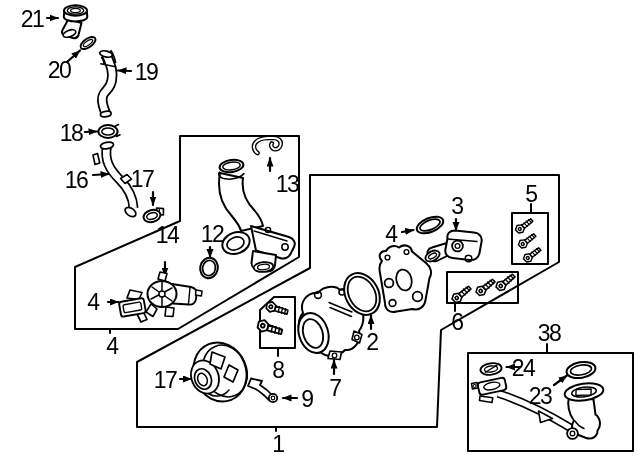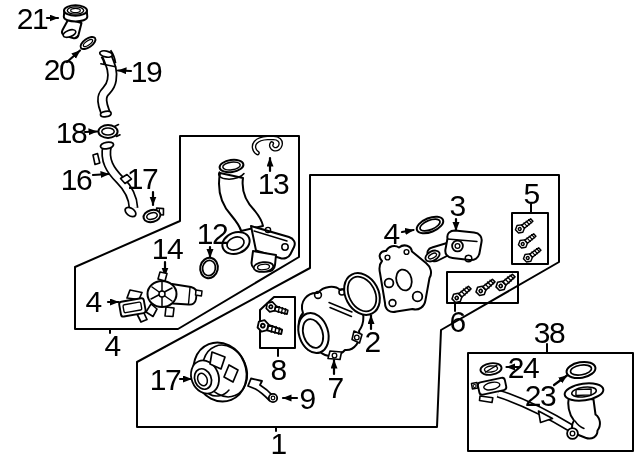--- a/index.html
+++ b/index.html
@@ -1,19 +1,19 @@
 <!DOCTYPE html>
 <html><head>
 <meta charset="utf-8">
 <style>
   html,body{margin:0;padding:0;background:#fff;}
   .stage{position:relative;width:640px;height:471px;background:#fff;overflow:hidden;
          font-family:"Liberation Sans",sans-serif;}
   .stage svg{position:absolute;left:0;top:0;}
-  .callout{position:absolute;transform:translate(-50%,-50%);font-size:30px;line-height:1;
+  .callout{position:absolute;transform:translate(-50%,-50%);font-size:23px;line-height:1;
            letter-spacing:-1.5px;color:#000;white-space:nowrap;
            font-family:"Liberation Sans",sans-serif;}
 </style>
 </head>
 <body>
 
 <div class="stage">
 <svg width="640" height="471" viewBox="0 0 640 471" fill="none" stroke="#000" stroke-width="2" stroke-linecap="round" stroke-linejoin="round">
   <defs>
     <marker id="arw" markerWidth="10" markerHeight="8" refX="8.5" refY="3.5" orient="auto" markerUnits="userSpaceOnUse">
@@ -272,22 +272,22 @@
   <span class="callout" style="left:457px;top:206px">3</span>
   <span class="callout" style="left:391px;top:234px">4</span>
   <span class="callout" style="left:531px;top:194px">5</span>
   <span class="callout" style="left:457px;top:322px">6</span>
   <span class="callout" style="left:335px;top:388px">7</span>
   <span class="callout" style="left:278px;top:370px">8</span>
   <span class="callout" style="left:307px;top:399px">9</span>
   <span class="callout" style="left:165px;top:380px">17</span>
   <span class="callout" style="left:112px;top:346px">4</span>
   <span class="callout" style="left:212px;top:234px">12</span>
-  <span class="callout" style="left:273px;top:184px">13</span>
-  <span class="callout" style="left:167px;top:249px">14</span>
+  <span class="callout" style="left:287px;top:184px">13</span>
+  <span class="callout" style="left:167px;top:235px">14</span>
   <span class="callout" style="left:93px;top:302px">4</span>
   <span class="callout" style="left:76px;top:180px">16</span>
   <span class="callout" style="left:142px;top:179px">17</span>
   <span class="callout" style="left:71px;top:133px">18</span>
   <span class="callout" style="left:146px;top:72px">19</span>
   <span class="callout" style="left:59px;top:70px">20</span>
   <span class="callout" style="left:32px;top:19px">21</span>
   <span class="callout" style="left:549px;top:333px">38</span>
   <span class="callout" style="left:540px;top:396px">23</span>
   <span class="callout" style="left:523px;top:368px">24</span>

